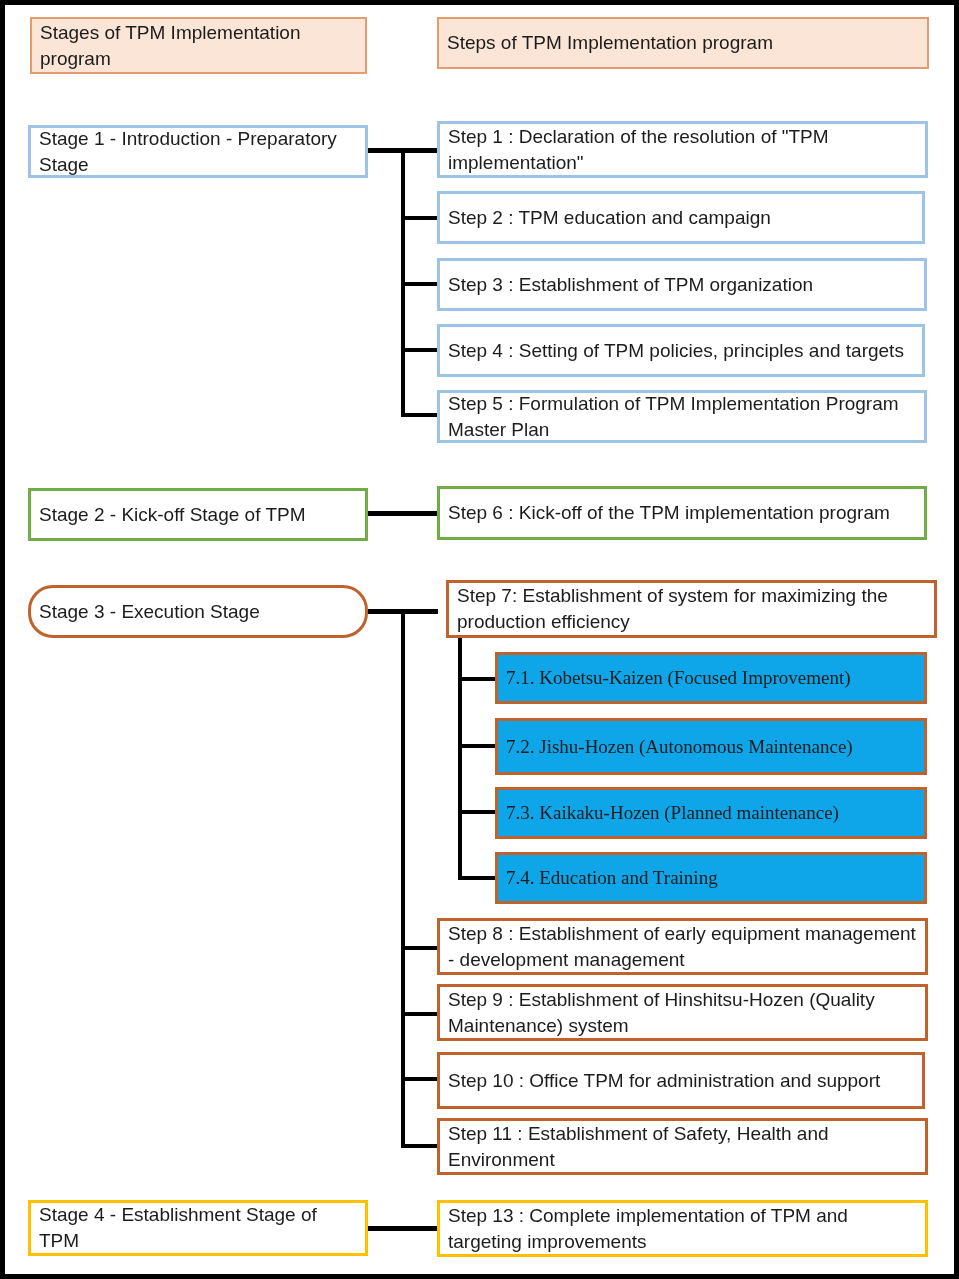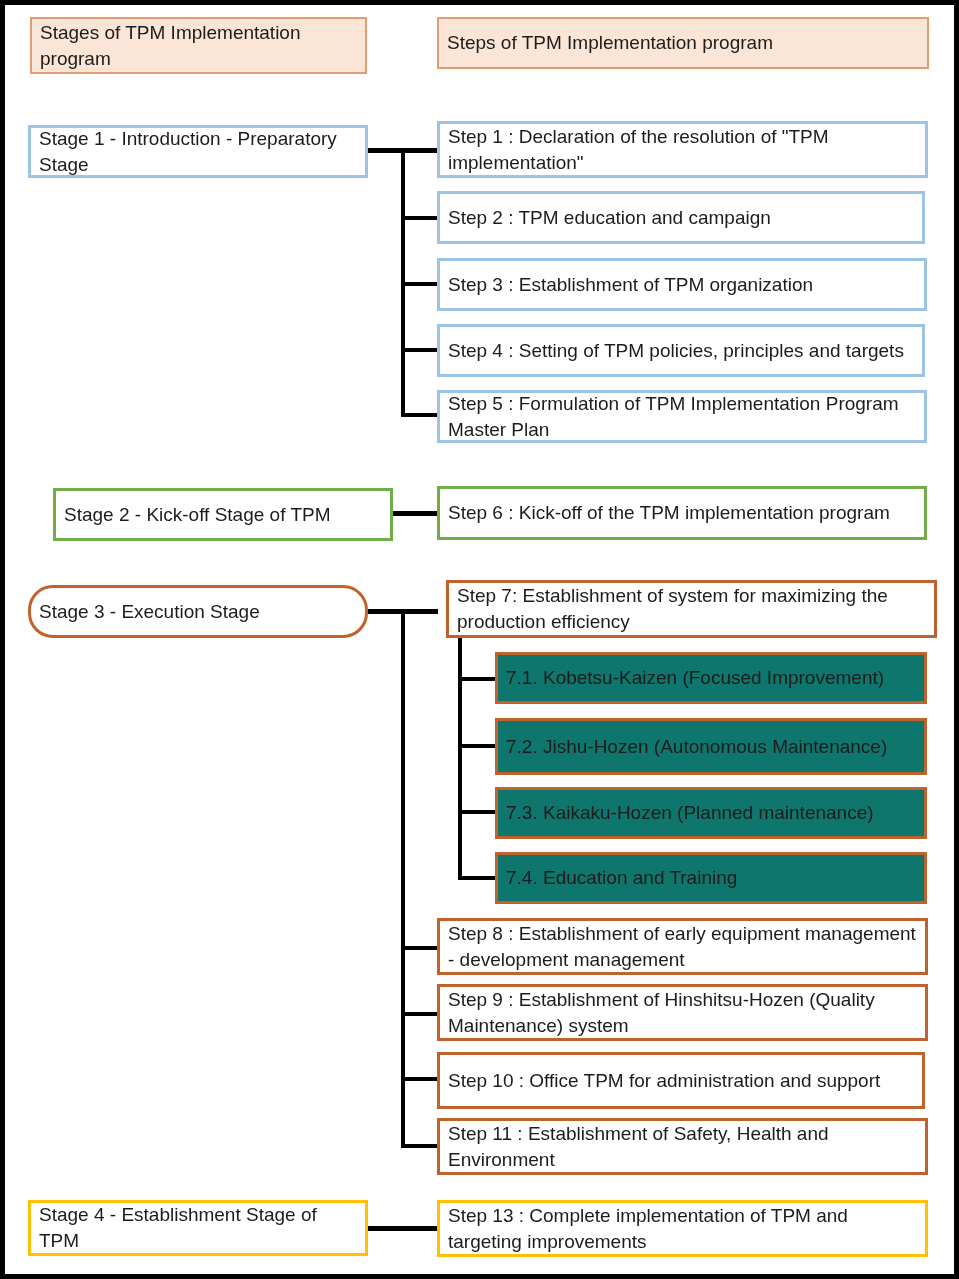--- a/index.html
+++ b/index.html
@@ -37,22 +37,23 @@
   }
   .header-box {
     background: #FBE5D6;
     border: 2px solid #E29C6D;
   }
   .accent-blue   { border-color: #9DC3E6; }
   .accent-green  { border-color: #70AD47; }
   .accent-orange { border-color: #C0622B; }
   .accent-gold   { border-color: #FFC000; }
   .sub-box {
-    background: #0f766e;
+    background: #0ea5e9;
     border-color: #C0622B;
+    font-family: Liberation Serif, serif;
   }
   .conn {
     position: absolute;
     background: #000000;
     z-index: 1;
   }
 </style>
 </head>
 <body>
 
@@ -62,21 +63,21 @@
   <div class="box header-box" style="left:437px; top:17px; width:492px; height:52px;">
     <span>Steps of TPM Implementation program</span>
   </div>
   <div class="box header-box" style="left:30px; top:17px; width:337px; height:57px;">
     <span>Stages of TPM Implementation program</span>
   </div>
 
   <div class="box accent-blue" style="left:28px; top:125px; width:340px; height:53px;">
     <span>Stage 1 - Introduction - Preparatory Stage</span>
   </div>
-  <div class="box accent-green" style="left:28px; top:488px; width:340px; height:53px;margin-left:25px;">
+  <div class="box accent-green" style="left:28px; top:488px; width:340px; height:53px;">
     <span>Stage 2 - Kick-off Stage of TPM</span>
   </div>
   <div class="box accent-orange" style="left:28px; top:585px; width:340px; height:53px;border-radius:25px;">
     <span>Stage 3 - Execution Stage</span>
   </div>
   <div class="box accent-gold" style="left:28px; top:1200px; width:340px; height:56px;">
     <span>Stage 4 - Establishment Stage of TPM</span>
   </div>
 
   <div class="box accent-blue" style="left:437px; top:121px; width:491px; height:57px;">

